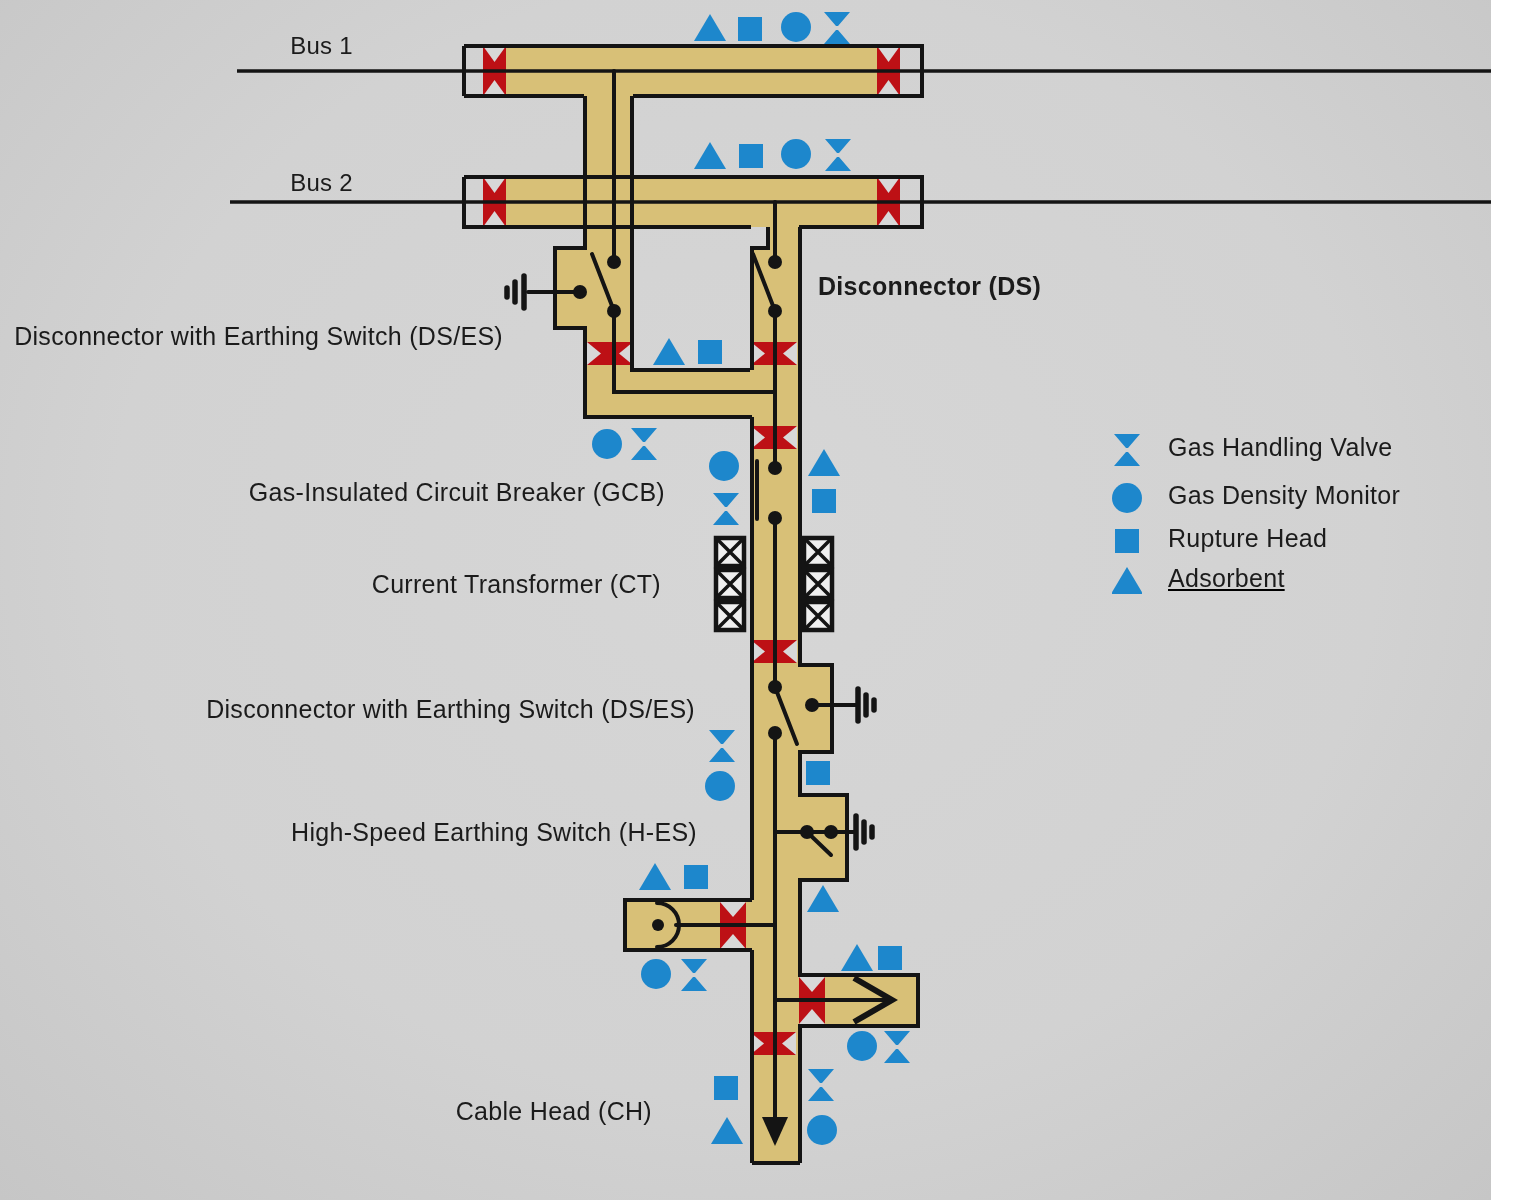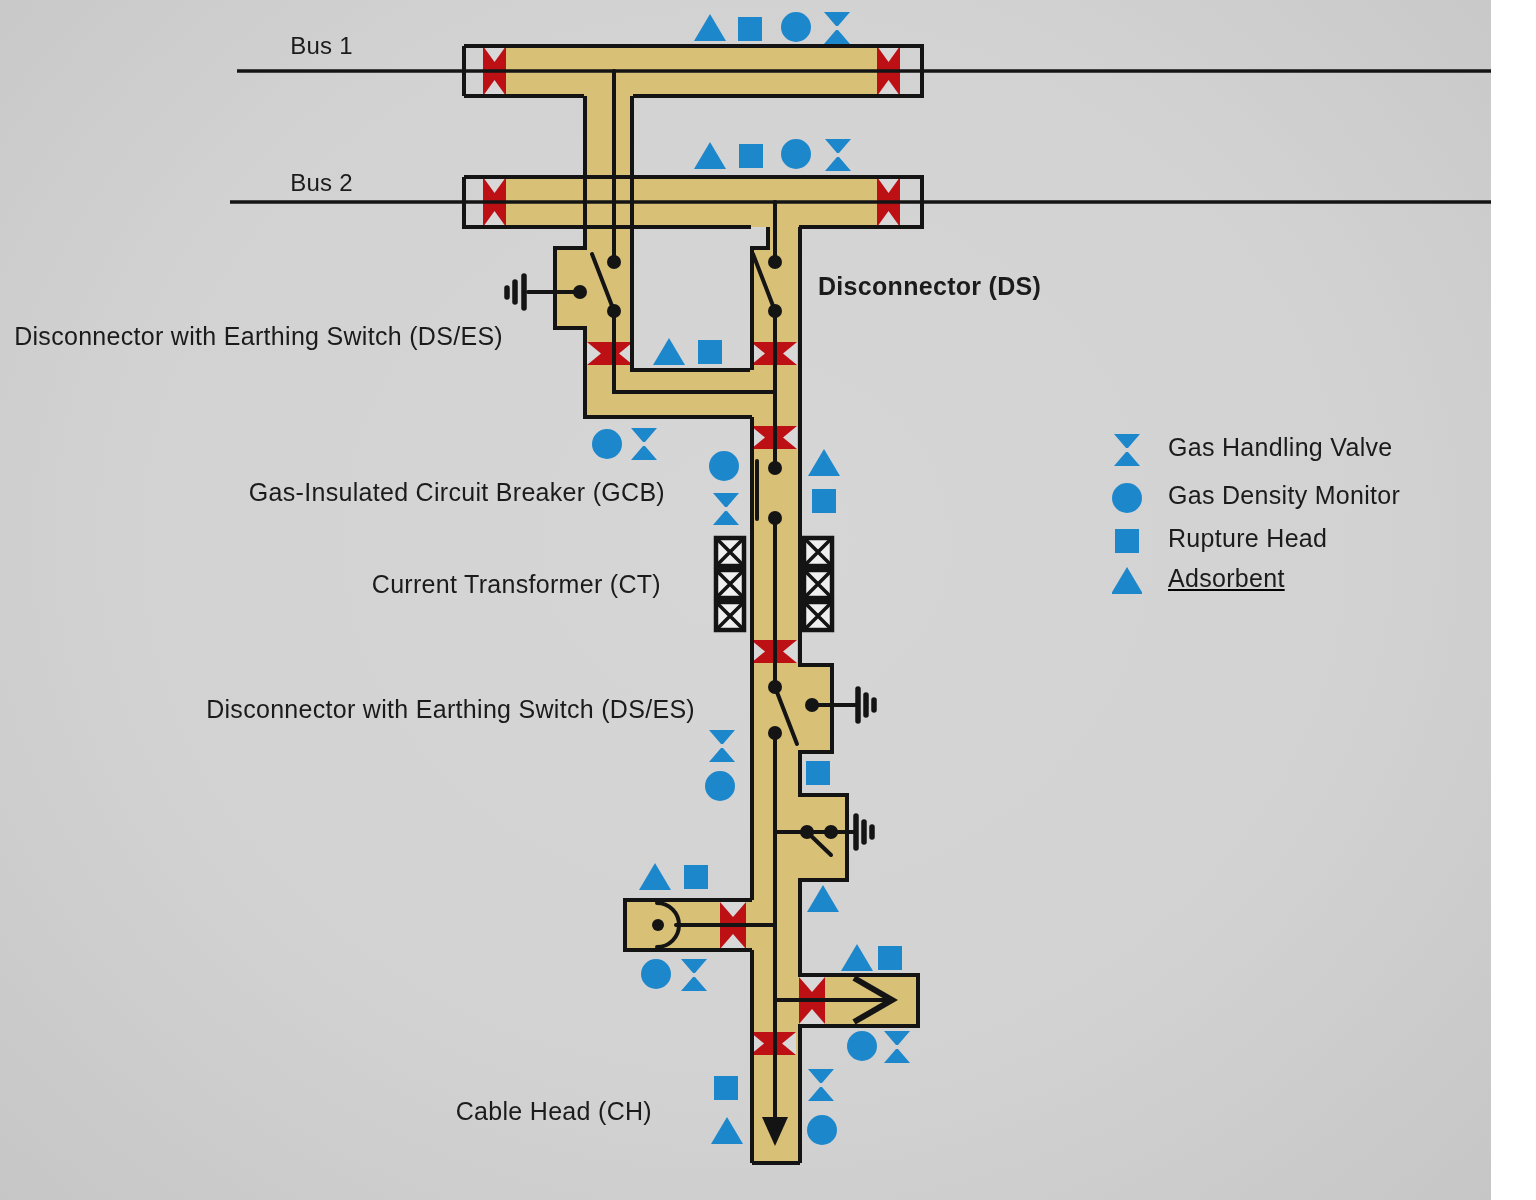--- a/index.html
+++ b/index.html
@@ -255,20 +255,21 @@
     </g>
   </svg>
 
   <div class="lbl small" style="right:1138px; top:46px;">Bus 1</div>
   <div class="lbl small" style="right:1138px; top:183px;">Bus 2</div>
   <div class="lbl" style="left:818px;  top:286px;font-weight:bold;">Disconnector (DS)</div>
   <div class="lbl" style="right:988px; top:336px;">Disconnector with Earthing Switch (DS/ES)</div>
   <div class="lbl" style="right:830px; top:584px;">Current Transformer (CT)</div>
   <div class="lbl" style="right:826px; top:492px;">Gas-Insulated Circuit Breaker (GCB)</div>
   <div class="lbl" style="right:796px; top:709px;">Disconnector with Earthing Switch (DS/ES)</div>
+  <div class="lbl" style="right:794px; top:832px;">High-Speed Earthing Switch (H-ES)</div>
   <div class="lbl" style="right:839px; top:1111px;">Cable Head (CH)</div>
 
   <div>
     <div class="legend-row" style="left:1112px; top:450px;">
       <svg width="30" height="34" viewBox="-15 -17 30 34">
         <path d="M-13,-16 L13,-16 L1,-2 L-1,-2 Z M-13,16 L13,16 L1,2 L-1,2 Z" fill="#1d87cc"></path>
       </svg>
       <span class="lg-txt">Gas Handling Valve</span>
     </div>
     <div class="legend-row" style="left:1112px; top:498px;">

